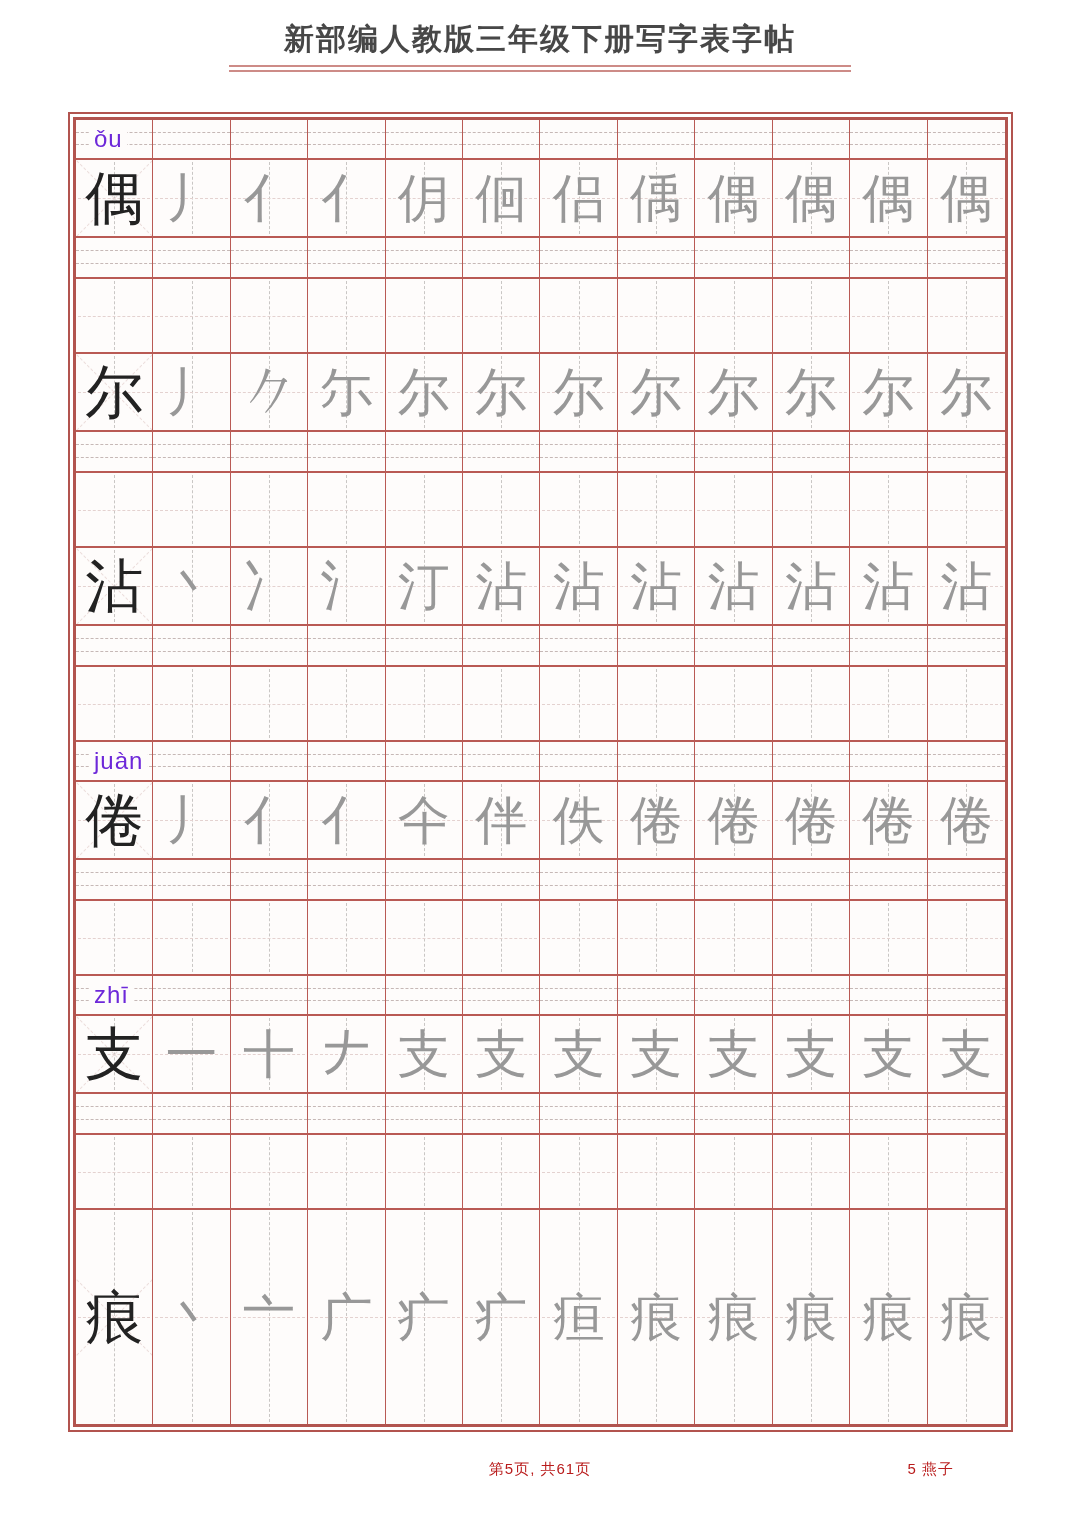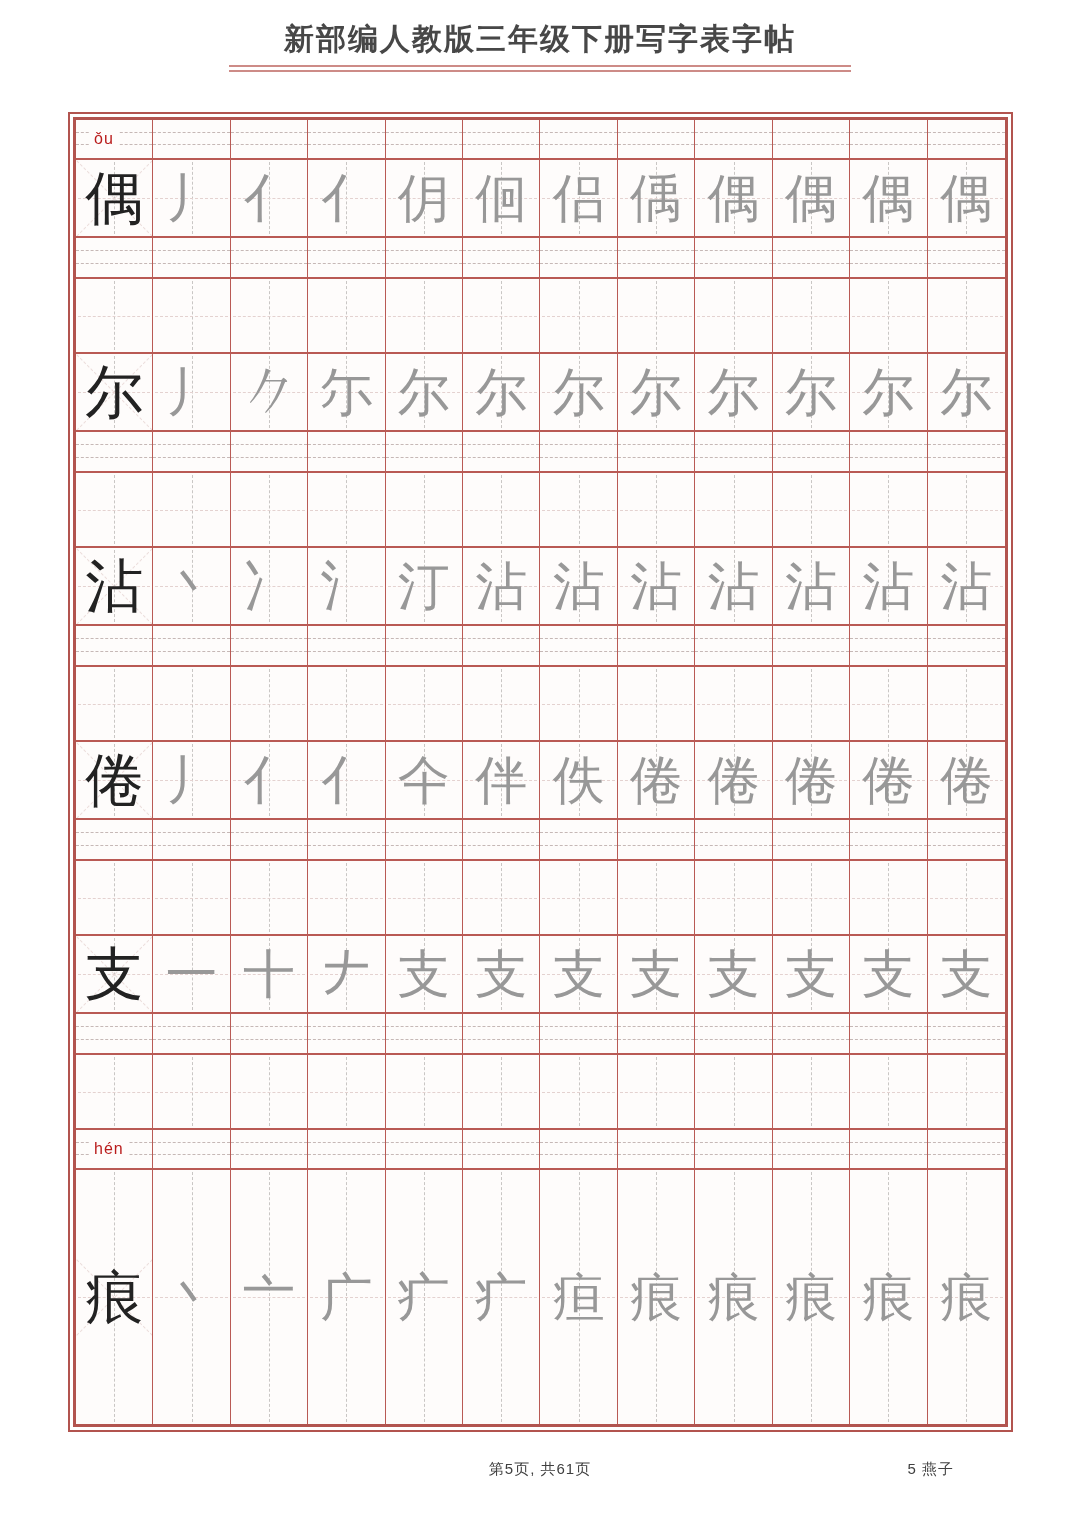--- a/index.html
+++ b/index.html
@@ -49,21 +49,21 @@
   
   .pyc::before,.pyc::after{
     content:"";position:absolute;left:0;right:0;
     border-top:1px dashed #c6b8b6;
   }
   .pyc::before{top:31%;}
   .pyc::after{top:64%;}
   .py-label{
     position:relative;z-index:2;display:inline-block;
     margin:4px 0 0 14px;padding:0 4px;background:#fefcfb;
-    font-size:16px;color:#b91c1c;letter-spacing:1px;line-height:30px;
+    font-size:24px;color:#6d28d9;letter-spacing:1px;line-height:30px;
   }
   
   .chc::before{
     content:"";position:absolute;left:50%;top:2px;bottom:2px;
     border-left:1px dashed #c9c6c4;
   }
   .chc::after{
     content:"";position:absolute;top:50%;left:2px;right:2px;
     border-top:1px dashed #e4d2d0;
   }
@@ -81,21 +81,21 @@
     font-family:"DejaVu Serif","Liberation Serif",serif;
     font-size:58px;color:#222222;line-height:1;
   }
   .gch{
     font-family:"DejaVu Serif","Liberation Serif",serif;
     font-size:52px;color:#989898;line-height:1;
   }
   
   .ftr{
     position:absolute;left:0;bottom:46px;width:1080px;height:22px;
-    font-size:15px;color:#404040;
+    font-size:15px;color:#b91c1c;
   }
   .page-info{position:absolute;left:0;width:100%;text-align:center;letter-spacing:1px;}
   .lesson{position:absolute;right:126px;top:0;letter-spacing:1px;}
 </style>
 </head>
 <body>
 
 <div class="hdr">
   <div class="title">新部编人教版三年级下册写字表字帖</div>
   <div class="double-rule"></div>
@@ -397,20 +397,34 @@
           <div class="cell chc"></div>
           <div class="cell chc"></div>
           <div class="cell chc"></div>
           <div class="cell chc"></div>
           <div class="cell chc"></div>
           <div class="cell chc"></div>
     </div>
   </div>
 
   <div class="block">
+    <div class="row row-py">
+      <div class="cell pyc"><span class="py-label">juàn</span></div>
+      <div class="cell pyc"></div>
+          <div class="cell pyc"></div>
+          <div class="cell pyc"></div>
+          <div class="cell pyc"></div>
+          <div class="cell pyc"></div>
+          <div class="cell pyc"></div>
+          <div class="cell pyc"></div>
+          <div class="cell pyc"></div>
+          <div class="cell pyc"></div>
+          <div class="cell pyc"></div>
+          <div class="cell pyc"></div>
+    </div>
     <div class="row row-ch">
       <div class="cell chc">
             <div class="diag d1"></div>
             <div class="diag d2"></div>
             <div class="glyph-wrap">
               <span class="bch">倦</span>
             </div>
           </div>
       <div class="cell chc">
             <div class="glyph-wrap">
@@ -492,20 +506,34 @@
           <div class="cell chc"></div>
           <div class="cell chc"></div>
           <div class="cell chc"></div>
           <div class="cell chc"></div>
           <div class="cell chc"></div>
           <div class="cell chc"></div>
     </div>
   </div>
 
   <div class="block">
+    <div class="row row-py">
+      <div class="cell pyc"><span class="py-label">zhī</span></div>
+      <div class="cell pyc"></div>
+          <div class="cell pyc"></div>
+          <div class="cell pyc"></div>
+          <div class="cell pyc"></div>
+          <div class="cell pyc"></div>
+          <div class="cell pyc"></div>
+          <div class="cell pyc"></div>
+          <div class="cell pyc"></div>
+          <div class="cell pyc"></div>
+          <div class="cell pyc"></div>
+          <div class="cell pyc"></div>
+    </div>
     <div class="row row-ch">
       <div class="cell chc">
             <div class="diag d1"></div>
             <div class="diag d2"></div>
             <div class="glyph-wrap">
               <span class="bch">支</span>
             </div>
           </div>
       <div class="cell chc">
             <div class="glyph-wrap">
@@ -587,34 +615,20 @@
           <div class="cell chc"></div>
           <div class="cell chc"></div>
           <div class="cell chc"></div>
           <div class="cell chc"></div>
           <div class="cell chc"></div>
           <div class="cell chc"></div>
     </div>
   </div>
 
   <div class="block grow">
-    <div class="row row-py">
-      <div class="cell pyc"><span class="py-label">hén</span></div>
-      <div class="cell pyc"></div>
-          <div class="cell pyc"></div>
-          <div class="cell pyc"></div>
-          <div class="cell pyc"></div>
-          <div class="cell pyc"></div>
-          <div class="cell pyc"></div>
-          <div class="cell pyc"></div>
-          <div class="cell pyc"></div>
-          <div class="cell pyc"></div>
-          <div class="cell pyc"></div>
-          <div class="cell pyc"></div>
-    </div>
     <div class="row row-ch">
       <div class="cell chc">
             <div class="diag d1"></div>
             <div class="diag d2"></div>
             <div class="glyph-wrap">
               <span class="bch">痕</span>
             </div>
           </div>
       <div class="cell chc">
             <div class="glyph-wrap">

